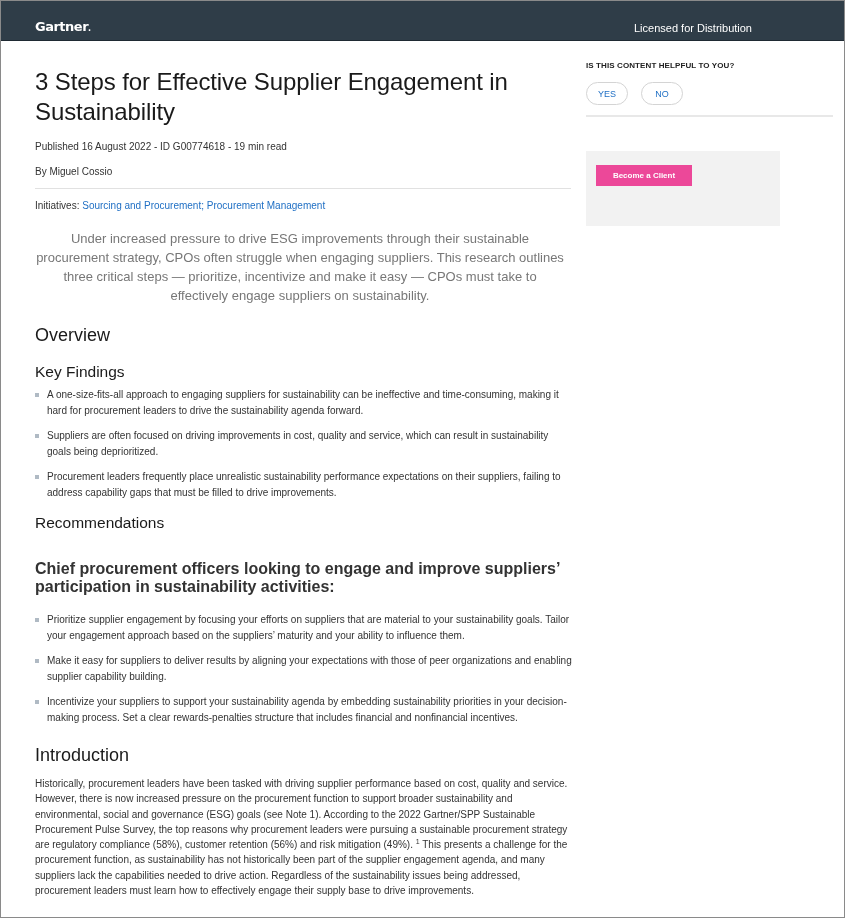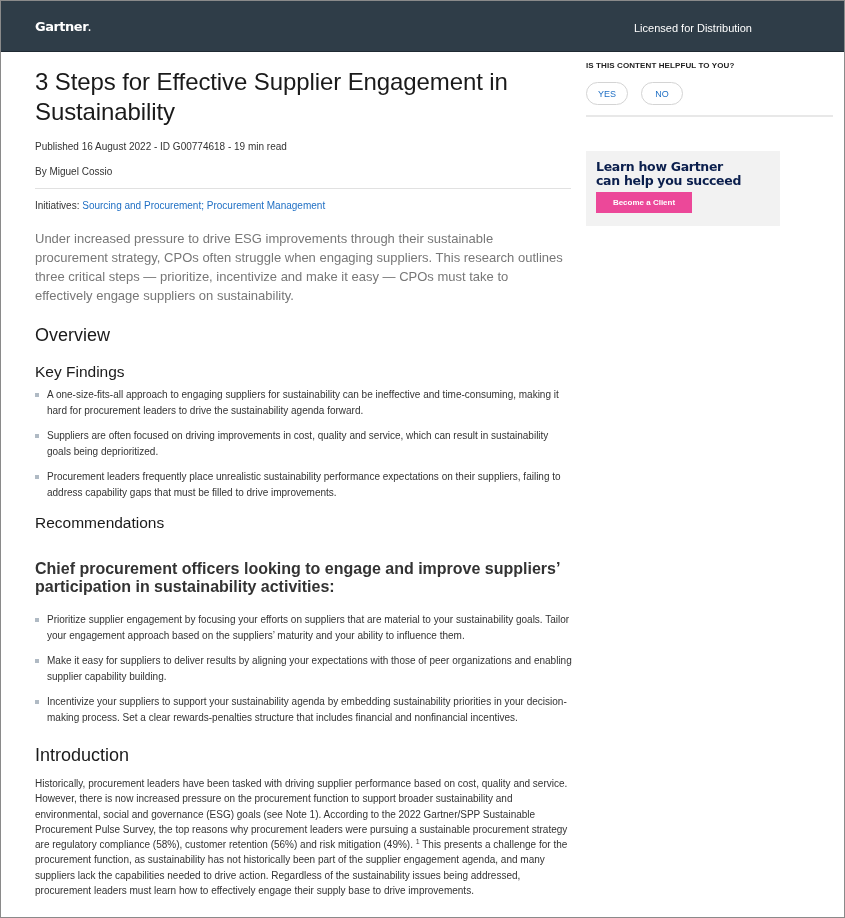--- a/index.html
+++ b/index.html
@@ -4,21 +4,21 @@
 <style>
   * { box-sizing: border-box; margin: 0; padding: 0; }
   html, body { width: 845px; height: 918px; overflow: hidden; background: #fff; }
   body {
     font-family: "Liberation Sans", sans-serif;
     color: #222;
     border: 1px solid #8a8a8a;
     position: relative;
   }
   .topbar {
-    position: absolute; left: 0; top: 0; width: 843px; height: 51px;
+    position: absolute; left: 0; top: 0; width: 843px; height: 40px;
     background: #2f3d48;
     border-bottom: 1px solid #1f2a33;
   }
   .logo {
     position: absolute; left: 34px; top: 18px;
     color: #fff; font-family: "DejaVu Sans", sans-serif; font-weight: bold;
     font-size: 13px; letter-spacing: -0.5px;
   }
   .logo .dot { font-size: 8px; }
   .licensed {
@@ -31,21 +31,21 @@
   h1.title {
     font-weight: normal; font-size: 24px; line-height: 30px; color: #1a1a1a;
     letter-spacing: -0.1px;
   }
   .meta { font-size: 10px; color: #333; margin-top: 14px; }
   .author { font-size: 10px; color: #333; margin-top: 14px; }
   .divider { height: 1px; background: #e1e1e1; margin-top: 11px; width: 536px; }
   .initiatives { font-size: 10px; color: #333; margin-top: 11px; }
   .initiatives a { color: #1f6fc4; text-decoration: none; }
   .summary {
-    font-size: 13px; line-height: 19px; color: #777; margin-top: 18px; width: 530px;
+    font-size: 13px; line-height: 19px; color: #777; margin-top: 18px; width: 530px; text-align: center;
   }
   h2 { font-weight: normal; font-size: 18px; color: #1a1a1a; margin-top: 20px; }
   h3 { font-weight: normal; font-size: 15.5px; color: #1a1a1a; margin-top: 17px; }
   ul.bullets { list-style: none; margin-top: 6px; }
   ul.bullets li {
     position: relative; padding-left: 12px; font-size: 10px; line-height: 15.5px;
     color: #333; margin-bottom: 10px;
   }
   ul.bullets li::before {
     content: ""; position: absolute; left: 0; top: 6px; width: 4px; height: 4px;
@@ -121,19 +121,15 @@
 </div>
 
 <div class="side">
   <div class="helpful-q">IS THIS CONTENT HELPFUL TO YOU?</div>
   <div class="vote-row">
     <button class="vote-btn">YES</button>
     <button class="vote-btn">NO</button>
   </div>
   <div class="side-divider"></div>
   <div class="promo">
-    <div class="promo-title">
-      <div>Learn how Gartner</div>
-      <div>can help you succeed</div>
-    </div>
     <div class="promo-btn">Become a Client</div>
   </div>
 </div>
 
 </body></html>

